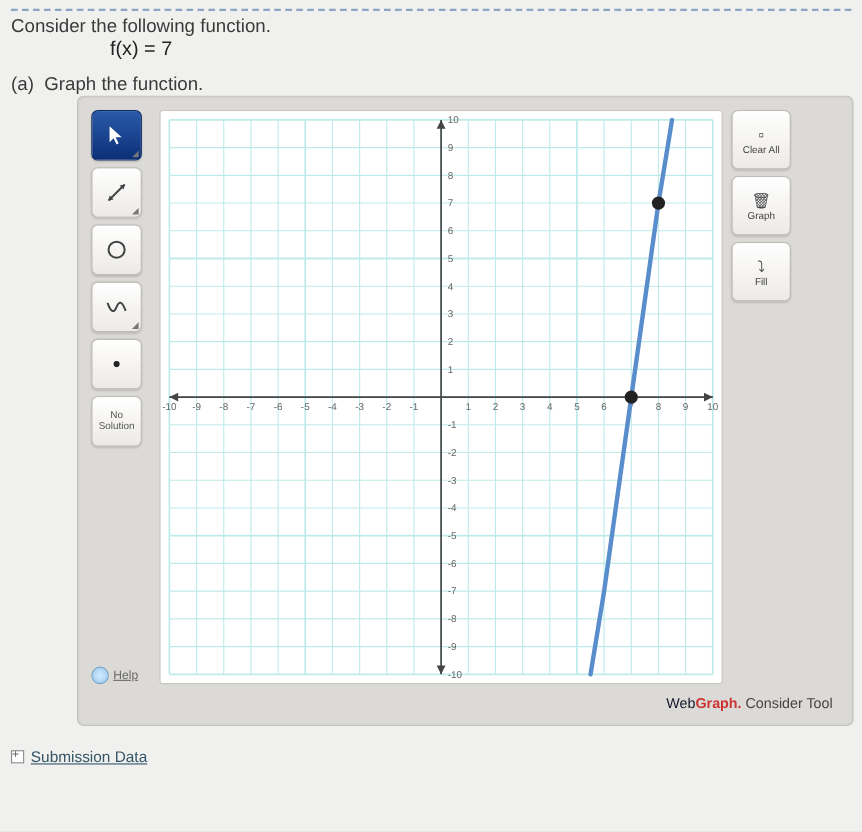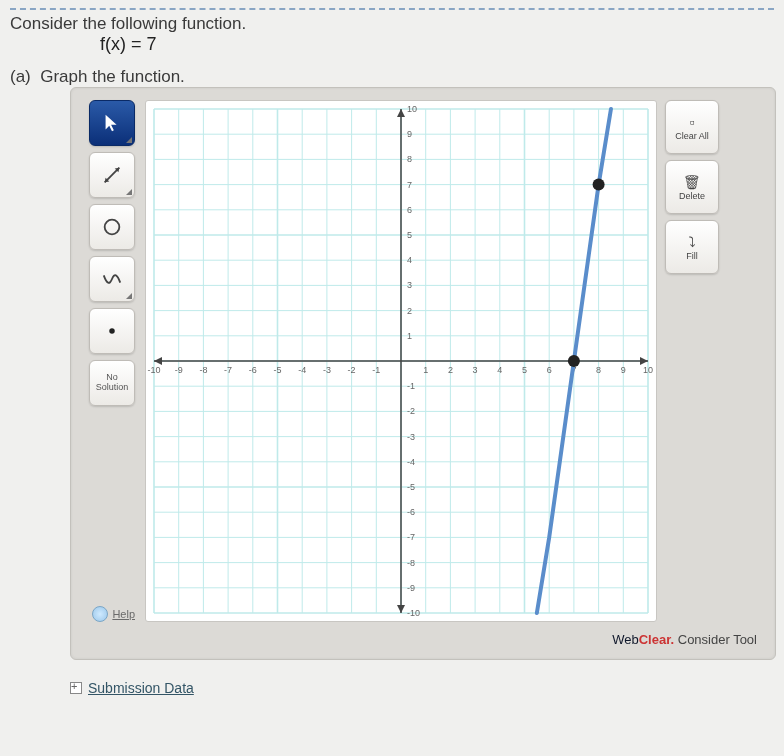--- a/index.html
+++ b/index.html
@@ -4,36 +4,36 @@
   <style>
     html,body{margin:0;padding:0;font-family:Arial,Helvetica,sans-serif;background:#f0f0ee;color:#333;width:784px}
     .page{padding:8px 10px 10px 10px}
     .ruled-top{border-top:2px dashed #8aa6c4;padding-top:4px}
     .prompt{font-size:17px;color:#3a3a3a;margin-bottom:0}
     .math{font-size:18px;margin-left:90px;color:#222;margin-bottom:12px}
     .part{font-size:17px;color:#3a3a3a;}
     .grapher-wrap{margin-left:60px}
     .grapher{width:680px;background:#dcdad6;border:1px solid #c3c1bc;border-radius:6px;padding:12px;display:flex;flex-direction:column;box-shadow:inset 0 0 3px rgba(0,0,0,.08)}
     .grapher-row{display:flex}
-    .tools{width:52px;display:flex;flex-direction:column;align-items:flex-end;gap:6px;margin-right:10px}
+    .tools{width:52px;display:flex;flex-direction:column;align-items:flex-start;gap:6px;margin-right:10px}
     .tool{width:44px;height:44px;background:linear-gradient(#fff,#eceae6);border:1px solid #bfbcb7;border-radius:6px;display:flex;align-items:center;justify-content:center;box-shadow:0 1px 2px rgba(0,0,0,.15);cursor:pointer;position:relative}
     .tool.selected{background:linear-gradient(#2a5aa8,#0b2f78);border-color:#0a2a66}
     .tool .corner{position:absolute;right:2px;bottom:2px;width:0;height:0;border-left:6px solid transparent;border-bottom:6px solid #777}
     .tool svg{width:22px;height:22px}
     .tool-text{width:44px;height:44px;background:linear-gradient(#fff,#eceae6);border:1px solid #bfbcb7;border-radius:6px;display:flex;align-items:center;justify-content:center;font-size:9px;color:#555;text-align:center;line-height:1.1;cursor:pointer;box-shadow:0 1px 2px rgba(0,0,0,.15)}
     .help{margin-top:auto;display:flex;align-items:center;gap:4px;font-size:11px;color:#6a6a6a;text-decoration:underline;cursor:pointer}
     .help-icon{width:14px;height:14px;border-radius:50%;background:radial-gradient(#cfeaff,#9bc7ea);border:1px solid #7ba6c6}
     .canvas-area{width:510px;height:520px;background:#fff;border:1px solid #c8c6c2;border-radius:3px;position:relative;overflow:hidden}
     .right-tools{width:50px;display:flex;flex-direction:column;align-items:center;gap:6px;margin-left:10px}
     .r-tool{width:48px;height:48px;background:linear-gradient(#fff,#eceae6);border:1px solid #bfbcb7;border-radius:6px;display:flex;flex-direction:column;align-items:center;justify-content:center;font-size:9px;color:#444;cursor:pointer;box-shadow:0 1px 2px rgba(0,0,0,.15);padding:2px}
     .r-tool .ico{font-size:14px;height:18px;display:flex;align-items:center;justify-content:center}
     .brand{text-align:right;font-size:13px;color:#444;margin-top:10px;padding-right:6px}
     .brand .wa1{color:#0f172a;font-weight:normal}
     .brand .wa2{color:#c33;font-weight:bold}
-    .sub-link{margin-top:20px;font-size:14px;color:#356;text-decoration:underline;cursor:pointer;display:flex;align-items:center;gap:6px;margin-left:60px}
+    .sub-link{margin-top:20px;font-size:14px;color:#356;text-decoration:underline;cursor:pointer;display:flex;align-items:center;gap:6px;}
     .sub-icon{display:inline-block;width:10px;height:10px;border:1px solid #888;background:#fff;position:relative}
     .sub-icon::after{content:"+";position:absolute;left:0px;top:-3px;font-size:11px;color:#666}
 
     .grid-svg{position:absolute;left:0;top:0}
   </style>
 </head>
 <body>
 
 <div class="page">
   <div class="ruled-top">
@@ -181,30 +181,30 @@
               </svg>
           </div>
 
           <div class="right-tools">
             <div class="r-tool">
               <span class="ico">▫</span>
               <span>Clear All</span>
             </div>
             <div class="r-tool">
               <span class="ico">🗑</span>
-              <span>Delete</span>
+              <span>Graph</span>
             </div>
             <div class="r-tool">
               <span class="ico">⤵</span>
               <span>Fill</span>
             </div>
           </div>
         </div>
         <div class="brand">
-          <span class="wa1">Web</span><span class="wa2">Clear.</span><span> Consider Tool</span>
+          <span class="wa1">Web</span><span class="wa2">Graph.</span><span> Consider Tool</span>
         </div>
       </div>
     </div>
 
     <div class="sub-link">
       <span class="sub-icon"></span>
       <span>Submission Data</span>
     </div>
   </div>
 </div>

